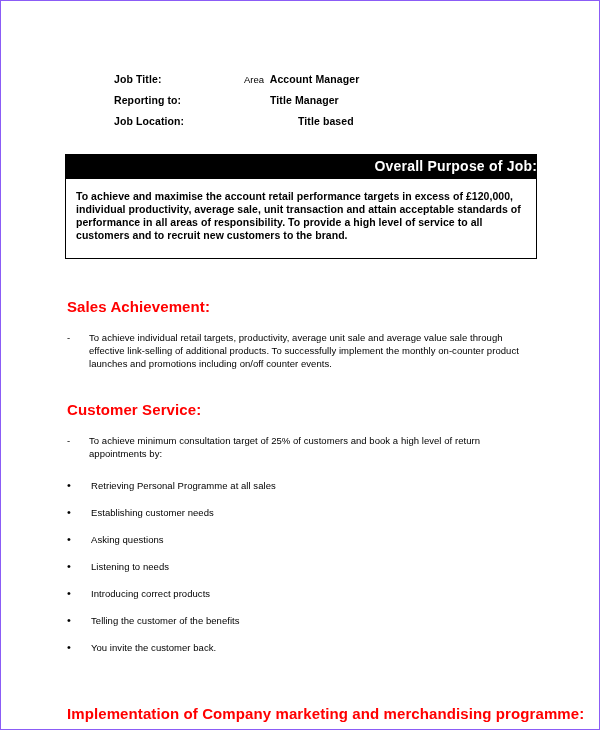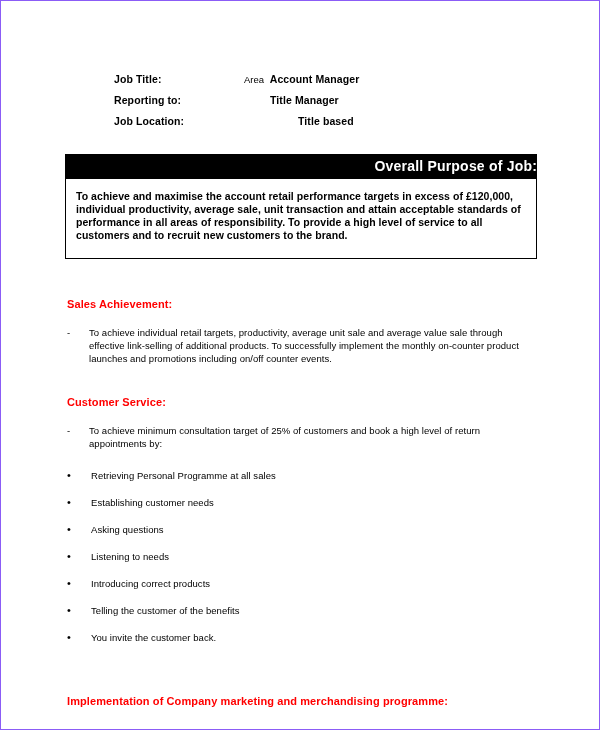--- a/index.html
+++ b/index.html
@@ -80,21 +80,21 @@
     font-size: 10.5px;
     font-weight: bold;
     line-height: 13px;
     color: #000000;
     letter-spacing: 0.05px;
   }
 
   
   .section-heading {
     color: #ff0000;
-    font-size: 11px;
+    font-size: 15px;
     font-weight: bold;
     margin-left: 66px;
     letter-spacing: 0.1px;
   }
   .sales-heading { margin-top: 39px; }
   .service-heading { margin-top: 31px; }
   .impl-heading { margin-top: 36px; }
 
   .dash-item {
     display: flex;

